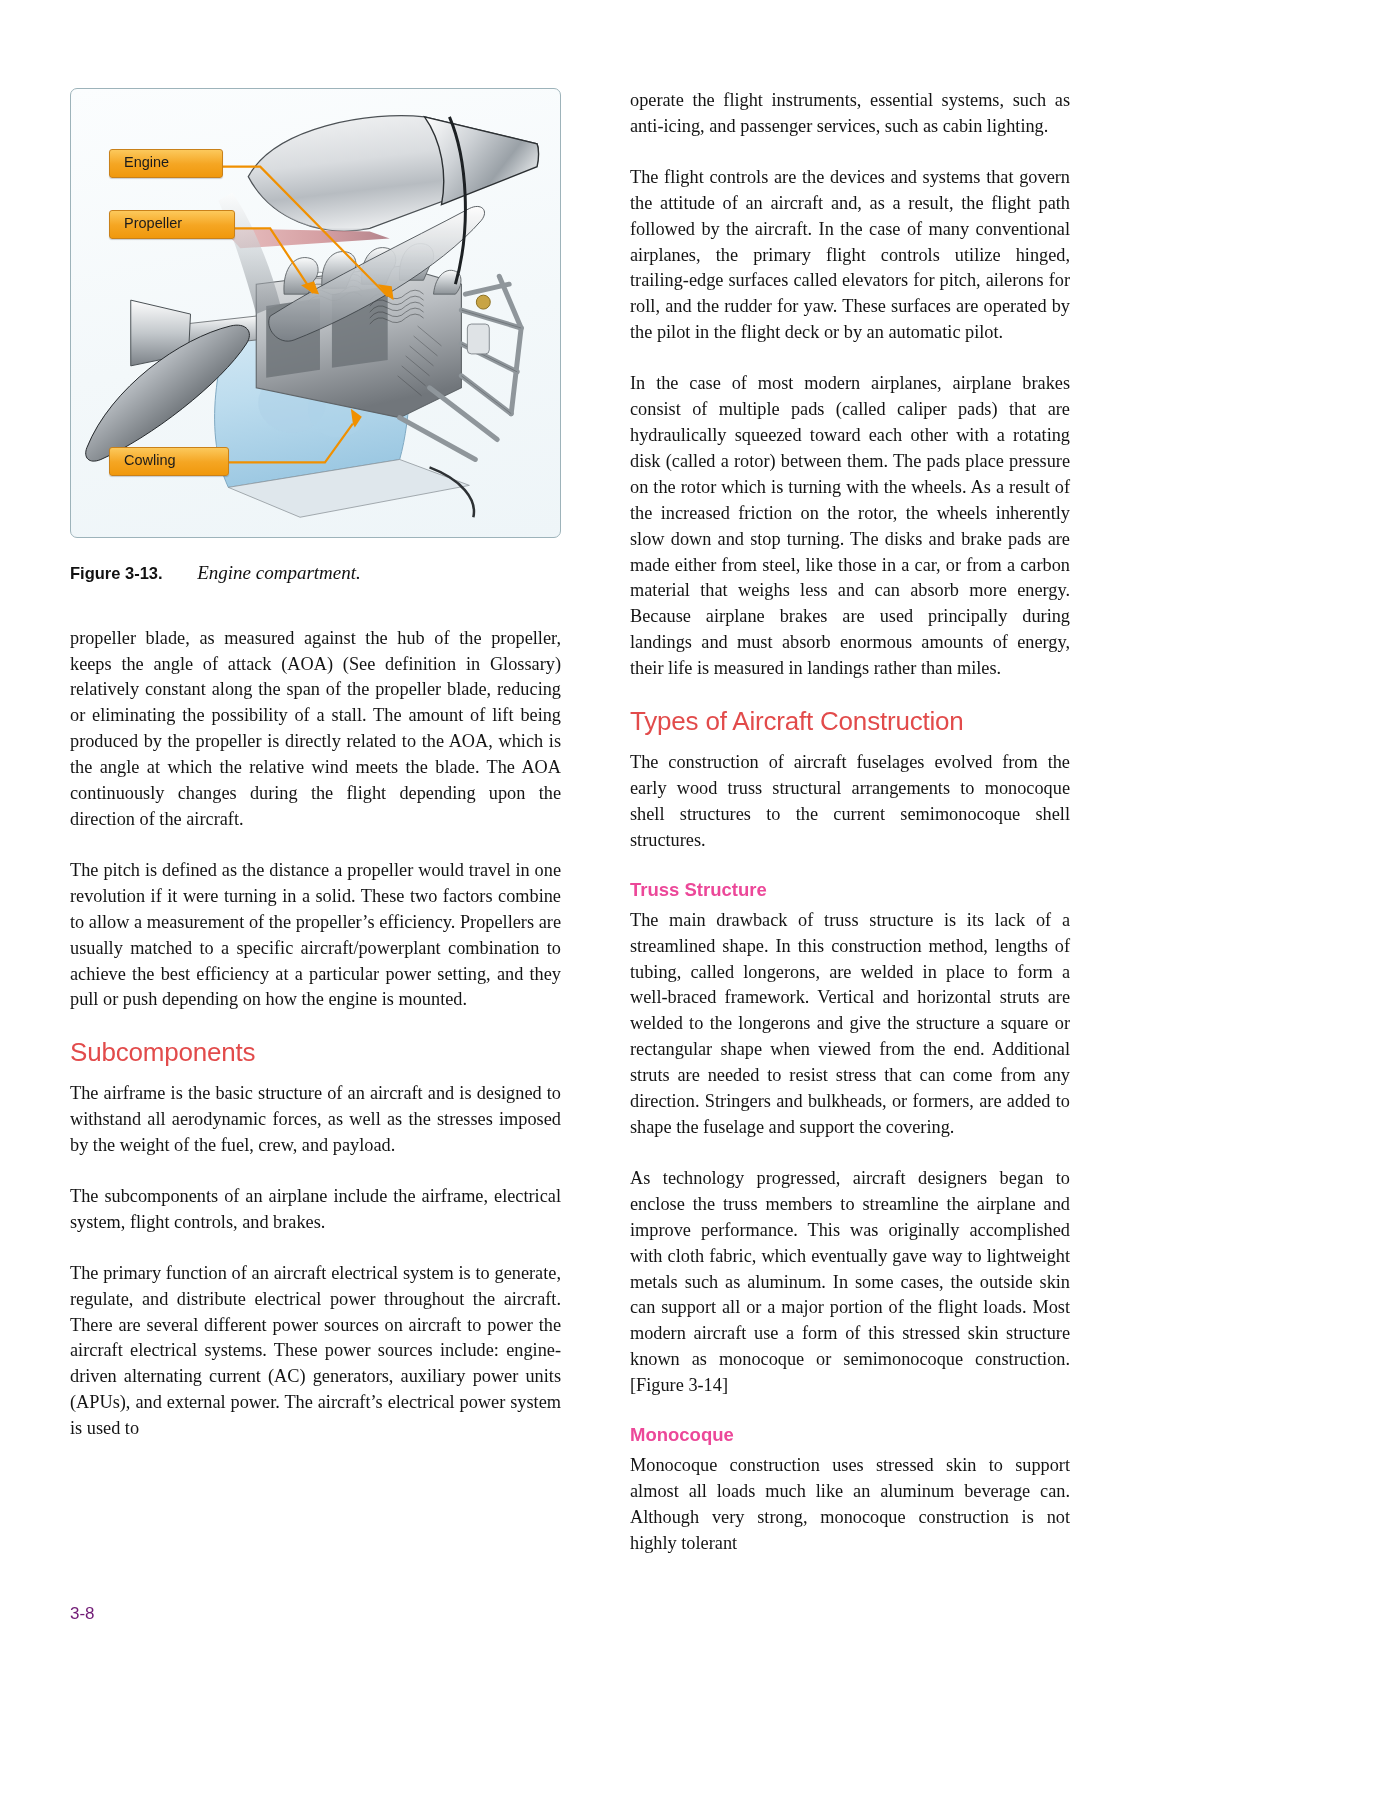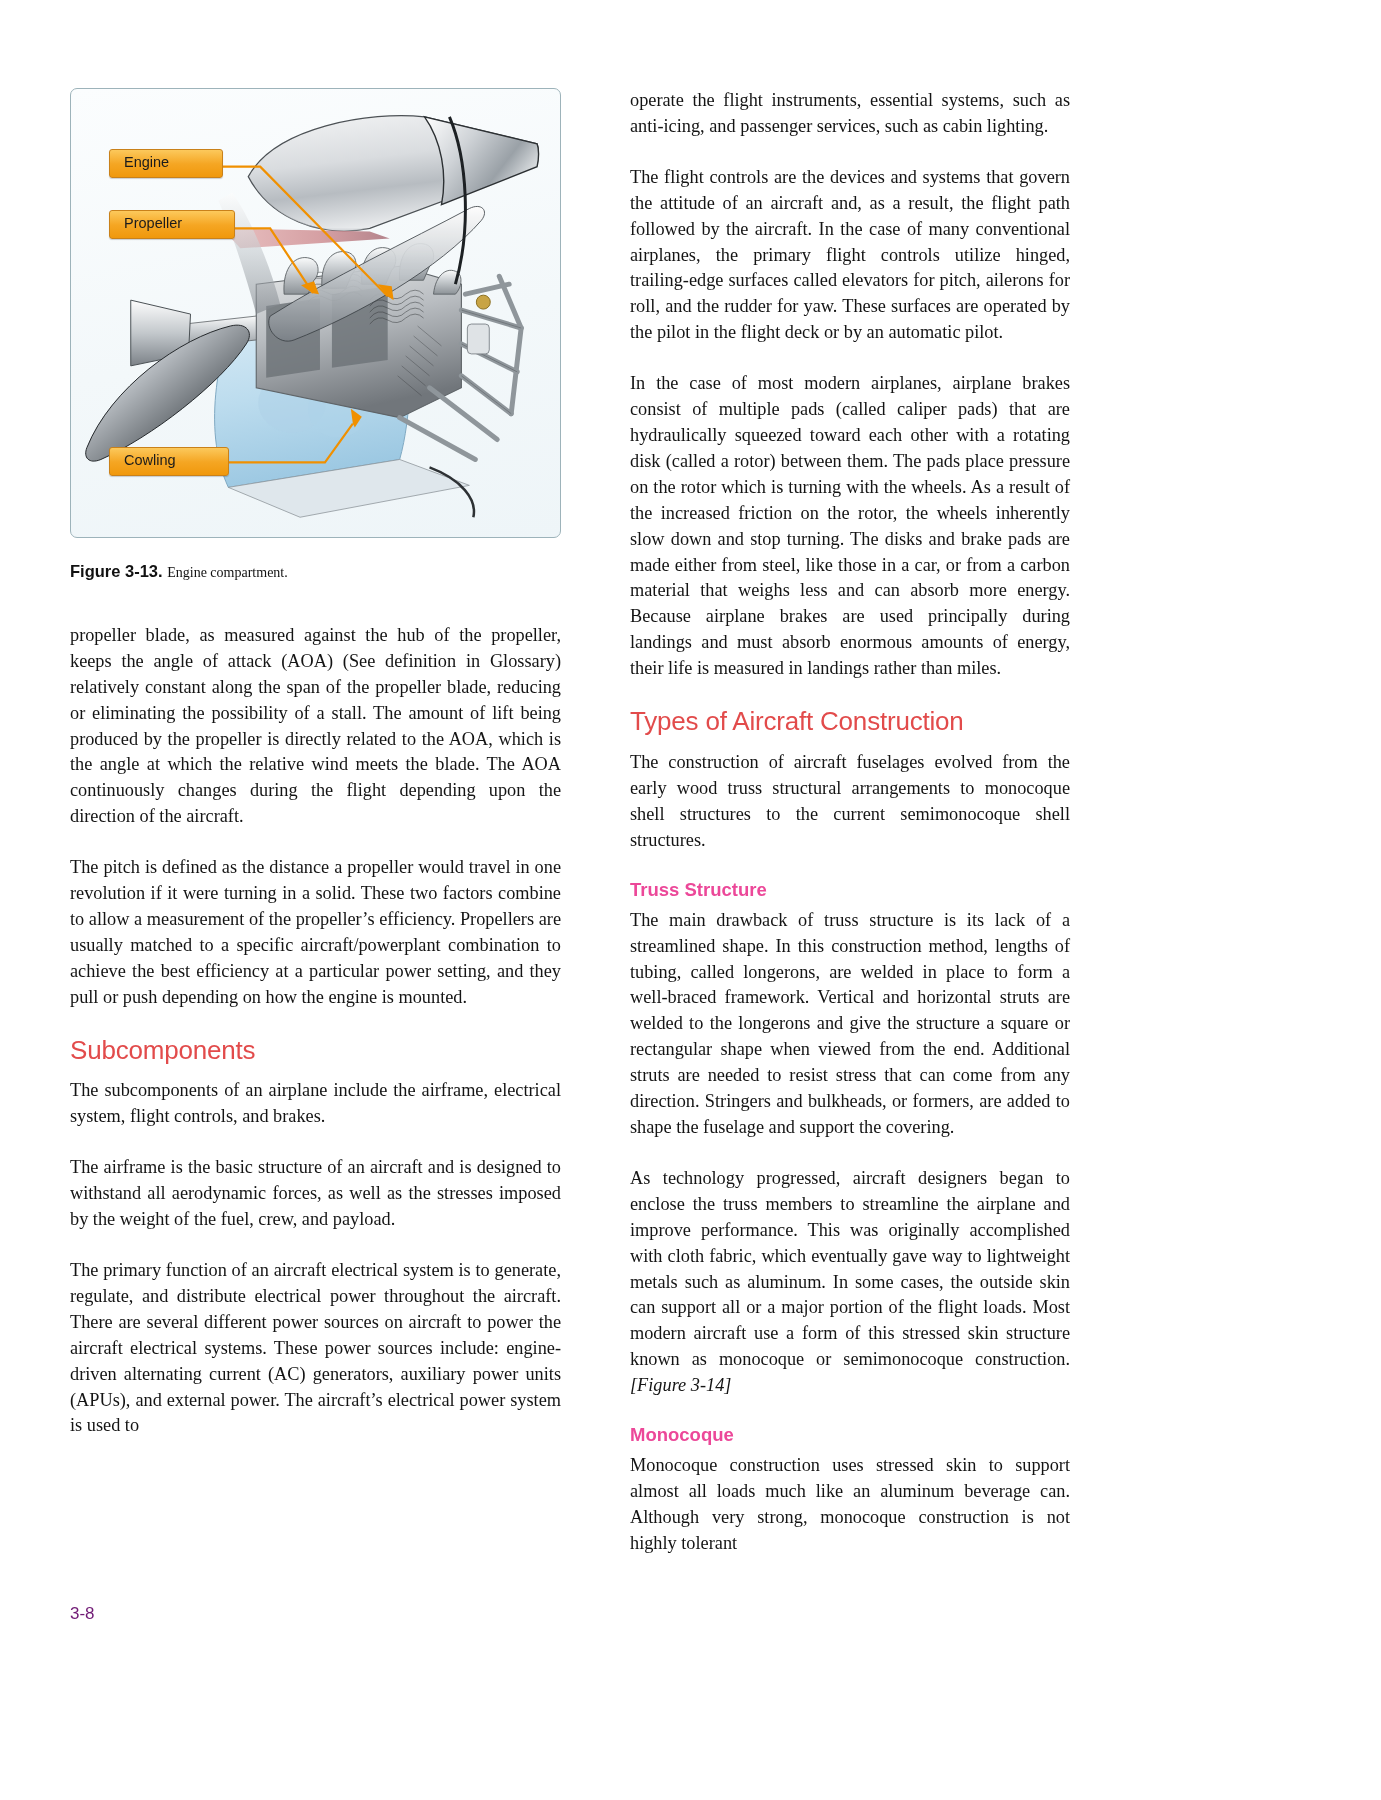--- a/index.html
+++ b/index.html
@@ -73,34 +73,36 @@
     font-size: 16.5px;
     line-height: 1.35;
     font-family: "Liberation Sans", "DejaVu Sans", sans-serif;
     color: #111;
   }
   .fig-caption .fig-num {
     font-weight: bold;
   }
   .fig-caption .fig-title {
     font-family: "Liberation Serif", "DejaVu Serif", serif;
-    font-size: 14px;
+    font-style: italic;
+    font-size: 19px;
+    margin-left: 30px;
   }
 
   
   p.body {
     font-size: 18.3px;
     line-height: 25.9px;
     text-align: justify;
     margin: 0 0 25px 0;
     hyphens: none;
     color: #141414;
   }
   p.body:last-child { margin-bottom: 0; }
-  p.body .it { font-style: italic; }
+  p.body .it { }
 
   .col-left p.body.first { margin-top: 40px; }
 
   h2.section-head {
     font-family: "Liberation Sans", "DejaVu Sans", sans-serif;
     font-weight: normal;
     font-size: 26px;
     line-height: 1.15;
     color: #e24b4b;
     margin: 11px 0 13px 0;
@@ -276,22 +278,22 @@
       <div class="fig-caption">
         <span class="fig-num">Figure 3-13.</span>
         <span class="fig-title">Engine compartment.</span>
       </div>
 
       <p class="body first">propeller blade, as measured against the hub of the propeller, keeps the angle of attack (AOA) (See definition in Glossary) relatively constant along the span of the propeller blade, reducing or eliminating the possibility of a stall. The amount of lift being produced by the propeller is directly related to the AOA, which is the angle at which the relative wind meets the blade. The AOA continuously changes during the flight depending upon the direction of the aircraft.</p>
       <p class="body">The pitch is defined as the distance a propeller would travel in one revolution if it were turning in a solid. These two factors combine to allow a measurement of the propeller’s efficiency. Propellers are usually matched to a specific aircraft/powerplant combination to achieve the best efficiency at a particular power setting, and they pull or push depending on how the engine is mounted.</p>
 
       <h2 class="section-head">Subcomponents</h2>
 
+      <p class="body">The airframe is the basic structure of an aircraft and is designed to withstand all aerodynamic forces, as well as the stresses imposed by the weight of the fuel, crew, and payload.</p>
       <p class="body">The subcomponents of an airplane include the airframe, electrical system, flight controls, and brakes.</p>
-      <p class="body">The airframe is the basic structure of an aircraft and is designed to withstand all aerodynamic forces, as well as the stresses imposed by the weight of the fuel, crew, and payload.</p>
       <p class="body">The primary function of an aircraft electrical system is to generate, regulate, and distribute electrical power throughout the aircraft. There are several different power sources on aircraft to power the aircraft electrical systems. These power sources include: engine-driven alternating current (AC) generators, auxiliary power units (APUs), and external power. The aircraft’s electrical power system is used to</p>
     </div>
 
     <div class="col col-right">
 
       <p class="body">operate the flight instruments, essential systems, such as anti-icing, and passenger services, such as cabin lighting.</p>
       <p class="body">The flight controls are the devices and systems that govern the attitude of an aircraft and, as a result, the flight path followed by the aircraft. In the case of many conventional airplanes, the primary flight controls utilize hinged, trailing-edge surfaces called elevators for pitch, ailerons for roll, and the rudder for yaw. These surfaces are operated by the pilot in the flight deck or by an automatic pilot.</p>
       <p class="body">In the case of most modern airplanes, airplane brakes consist of multiple pads (called caliper pads) that are hydraulically squeezed toward each other with a rotating disk (called a rotor) between them. The pads place pressure on the rotor which is turning with the wheels. As a result of the increased friction on the rotor, the wheels inherently slow down and stop turning. The disks and brake pads are made either from steel, like those in a car, or from a carbon material that weighs less and can absorb more energy. Because airplane brakes are used principally during landings and must absorb enormous amounts of energy, their life is measured in landings rather than miles.</p>
 
       <h2 class="section-head">Types of Aircraft Construction</h2>

